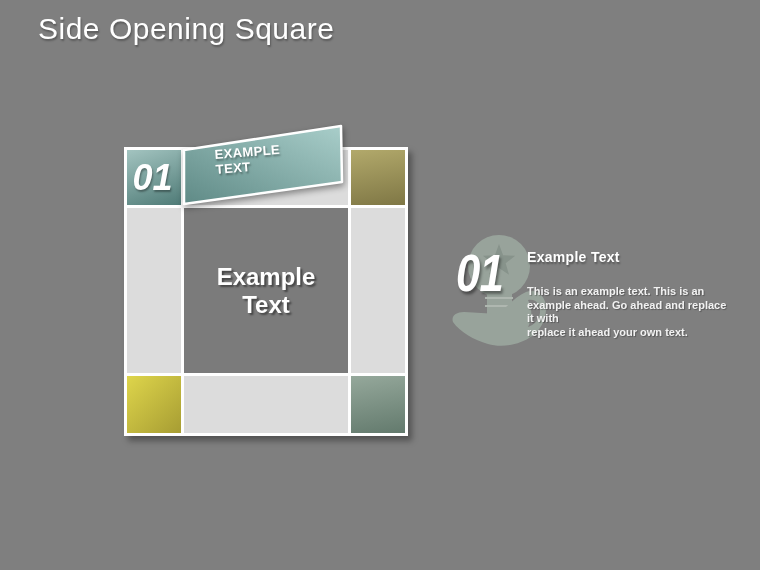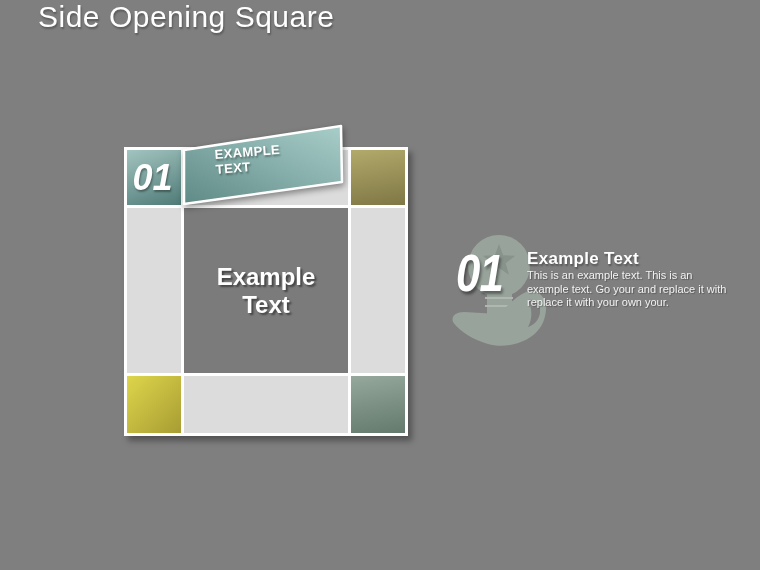--- a/index.html
+++ b/index.html
@@ -6,21 +6,21 @@
   html,body { width:760px; height:570px; }
   body {
     position:relative;
     background: var(--page-bg);
     font-family: "Liberation Sans", sans-serif;
     overflow:hidden;
   }
 
   
   .slide-title {
-    position:absolute; left:38px; top:0;
+    position:absolute; left:38px; top:12px;
     font-size:30px; font-weight:400; color:var(--title-text);
     text-shadow:1px 2px 2px rgba(0,0,0,0.30);
     letter-spacing:0.5px;
   }
 
   
   .square {
     position:absolute; left:124px; top:147px;
     width:284px; height:289px;
     background:#ffffff;
@@ -77,28 +77,29 @@
   }
   .item-number {
     position:absolute; left:456px; top:247px;
     font-size:52px; font-weight:700; font-style:italic;
     color:#ffffff; line-height:1; letter-spacing:-1px;
     transform:scaleX(0.84); transform-origin:left top;
     text-shadow:2px 3px 3px rgba(0,0,0,0.40);
   }
   .item-heading {
     position:absolute; left:527px; top:249px;
-    font-size:17px; font-weight:700; color:#ffffff;
+    font-size:14px; font-weight:700; color:#ffffff;
     letter-spacing:0.3px;
     text-shadow:1px 2px 2px rgba(0,0,0,0.35);
   }
   .item-body {
-    position:absolute; left:527px; top:269px; width:200px;
+    position:absolute; left:527px; top:285px; width:200px;
     font-size:11px; line-height:13.6px; color:#f2f2f2;
     text-shadow:1px 1px 1px rgba(0,0,0,0.30);
+    font-weight:bold;
   }
 </style>
 </head>
 <body>
 
 <div class="slide-title">Side Opening Square</div>
 
 <div class="square">
   <div class="corner-teal">
     <span class="corner-number">01</span>
@@ -144,15 +145,15 @@
 
   <path d="M3,96 C1,90 6,86 14,86 L48,88 C58,80 66,70 76,66 C88,62 97,72 96,84
            C95,96 90,104 82,110 C70,119 52,122 38,118 C24,114 10,106 3,96 Z" style="fill:var(--icon-fill)"></path>
 
   <path d="M78,74 C86,72 91,79 90,87 C89,94 84,99 78,101 C82,94 83,84 78,74 Z" style="fill:var(--page-bg)"></path>
 </svg>
 <div class="item-number">01</div>
 <div class="item-heading">Example Text</div>
 <div class="item-body">
   <div>This is an example text. This is an</div>
-  <div>example text. Go your and replace it with</div>
-  <div>replace it with your own your.</div>
+  <div>example ahead. Go ahead and replace it with</div>
+  <div>replace it ahead your own text.</div>
 </div>
 
 </body></html>

